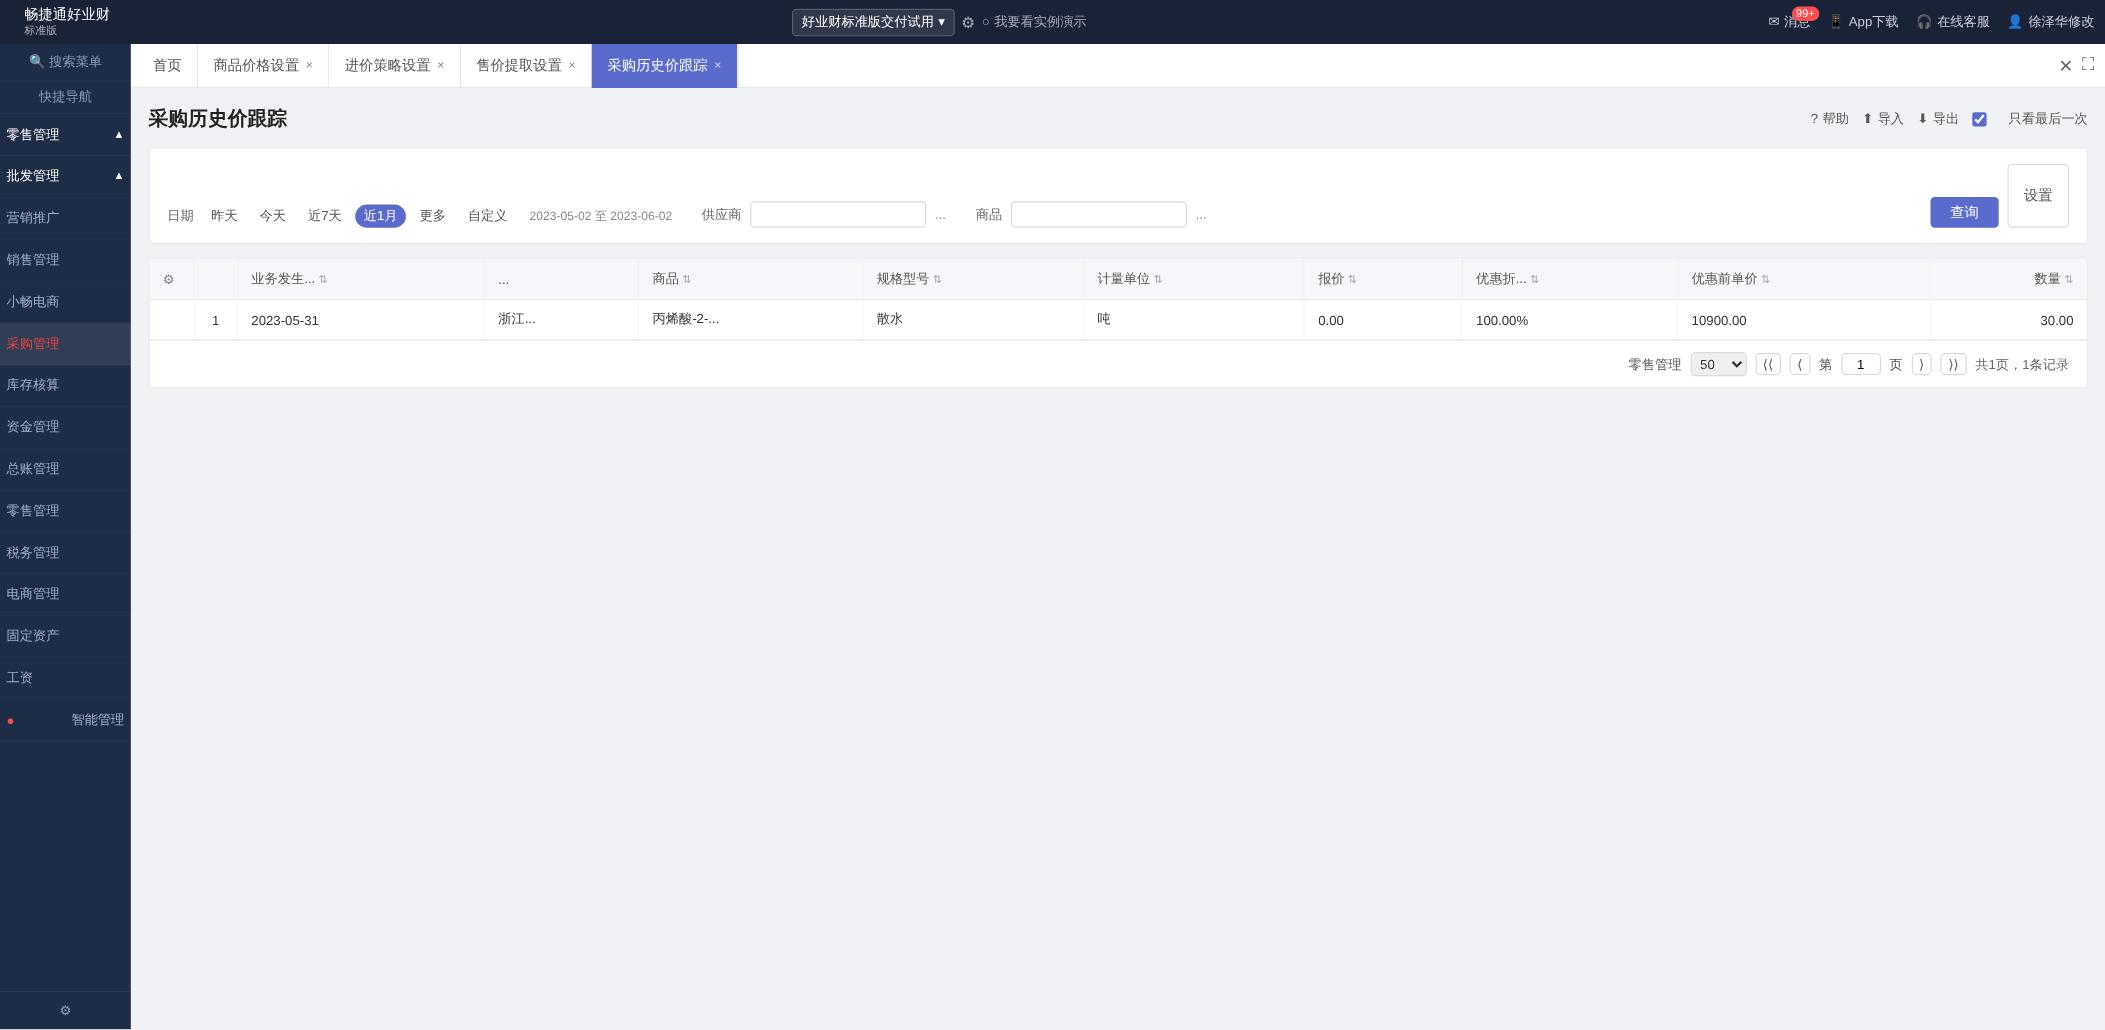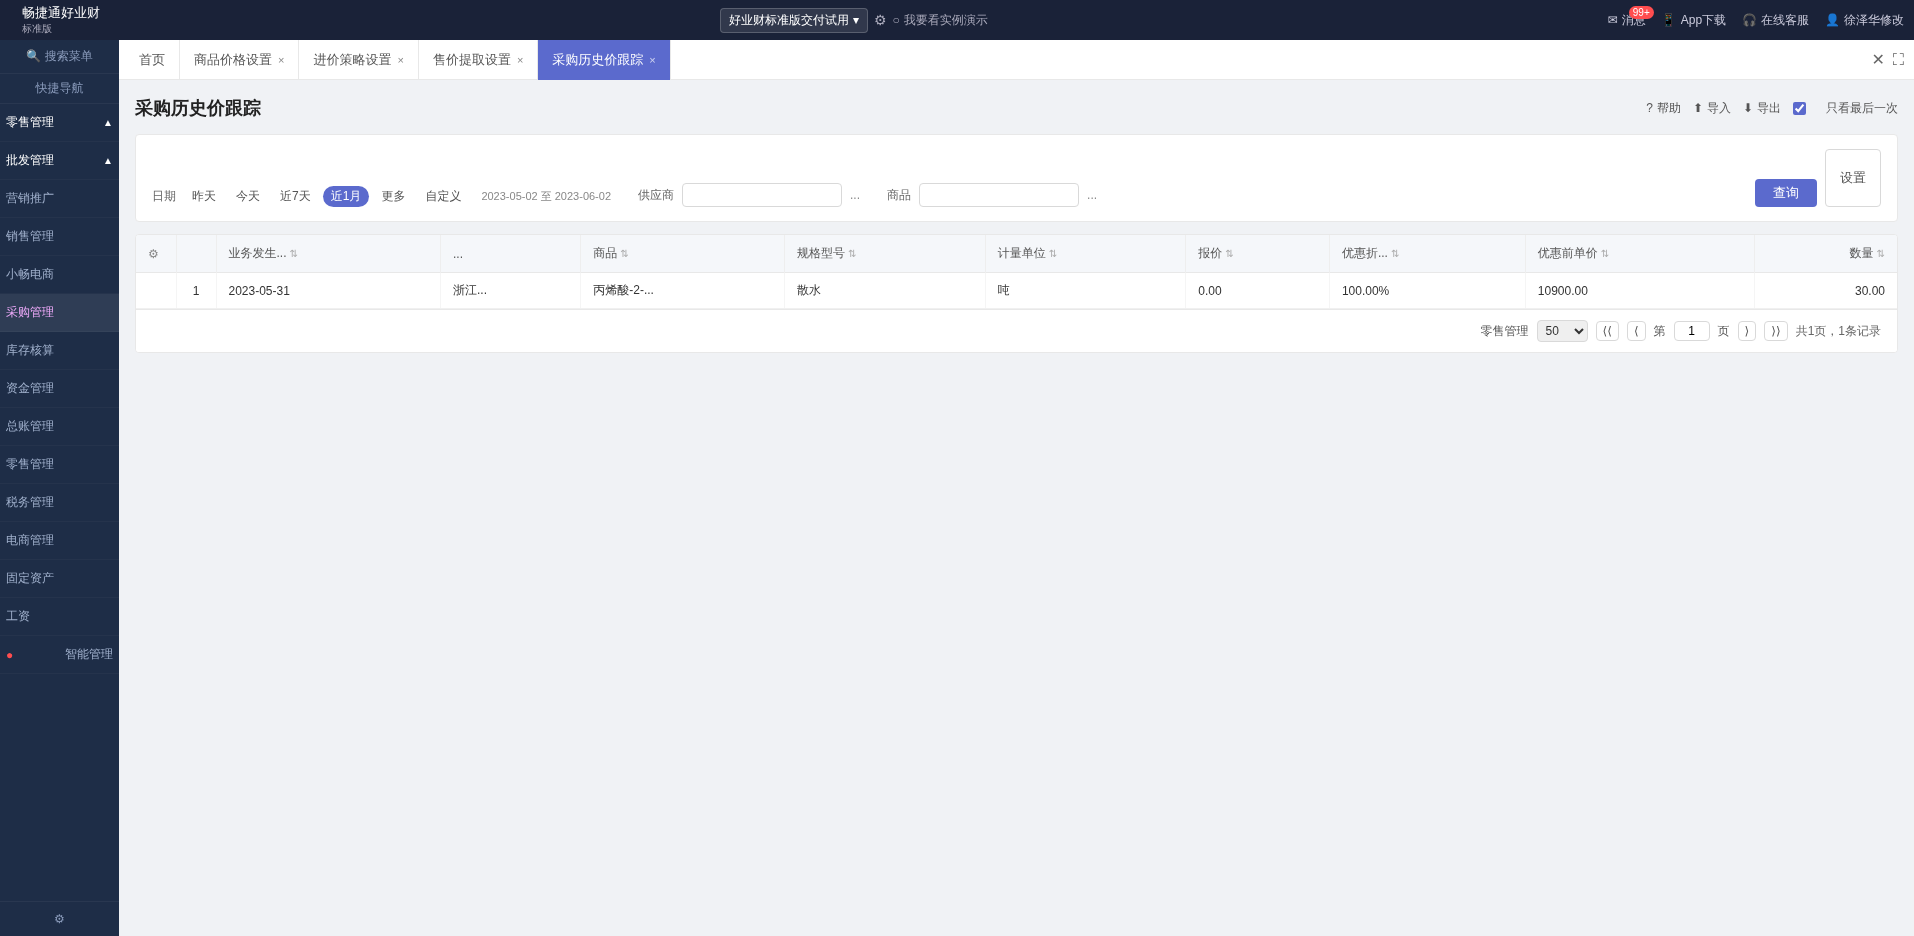--- a/index.html
+++ b/index.html
@@ -21,21 +21,21 @@
     .user-info { color: #ccd; font-size: 12px; cursor: pointer; display: flex; align-items: center; gap: 4px; }
 
     
     .main-layout { display: flex; flex: 1; overflow: hidden; }
 
     
     .sidebar { width: 119px; background: #1e2d47; display: flex; flex-direction: column; overflow-y: auto; flex-shrink: 0; }
     .sidebar-search { padding: 8px 6px; color: #8a9bbb; font-size: 12px; text-align: center; cursor: pointer; border-bottom: 1px solid rgba(255,255,255,0.05); }
     .sidebar-quicknav { padding: 6px; color: #8a9bbb; font-size: 12px; text-align: center; cursor: pointer; border-bottom: 1px solid rgba(255,255,255,0.05); }
     .sidebar-item { padding: 10px 6px; color: #a0b0cc; font-size: 12px; text-align: center; cursor: pointer; display: flex; align-items: center; justify-content: space-between; border-bottom: 1px solid rgba(255,255,255,0.03); gap: 15px; }
-    .sidebar-item.active { color: #f0abfc; background: rgba(255,255,255,0.08); align-items: center; }
+    .sidebar-item.active { color: #ef4444; background: rgba(255,255,255,0.08); align-items: center; }
     .sidebar-item.expanded { color: #fff; }
     .sidebar-item .arrow { font-size: 10px; }
     .sidebar-bottom { margin-top: auto; padding: 10px 6px; color: #8a9bbb; font-size: 12px; text-align: center; cursor: pointer; border-top: 1px solid rgba(255,255,255,0.05); }
     .sidebar-dot { color: #ff4d4f; margin-right: 2px; }
 
     
     .content-area { flex: 1; display: flex; flex-direction: column; overflow: hidden; background: #f0f2f5; }
 
     
     .tab-bar { background: #fff; border-bottom: 1px solid #e8e8e8; display: flex; align-items: center; padding: 0 10px; height: 40px; flex-shrink: 0; gap: 0; position: relative; }

